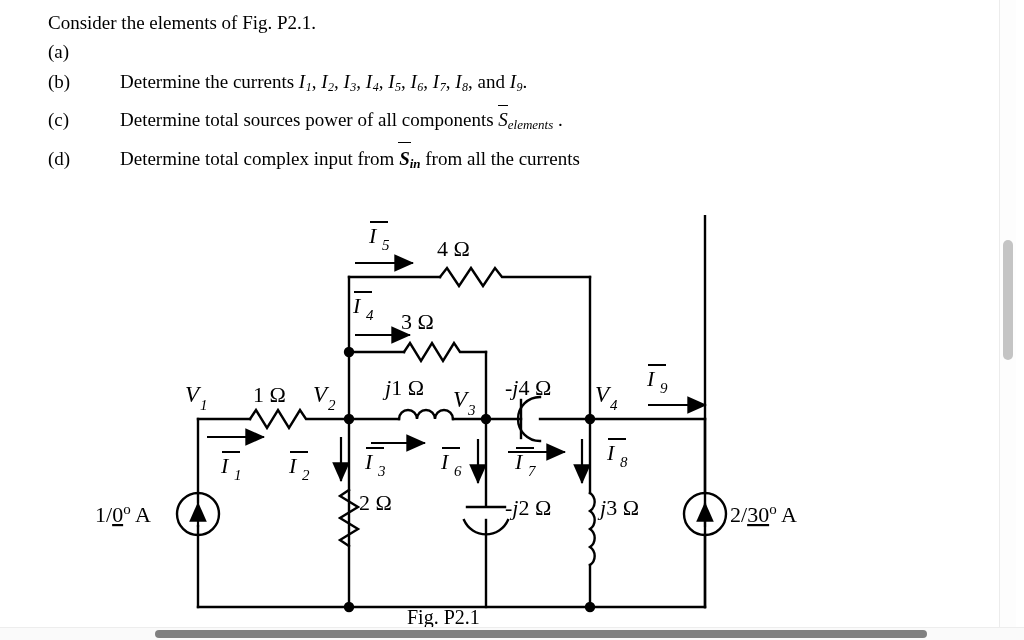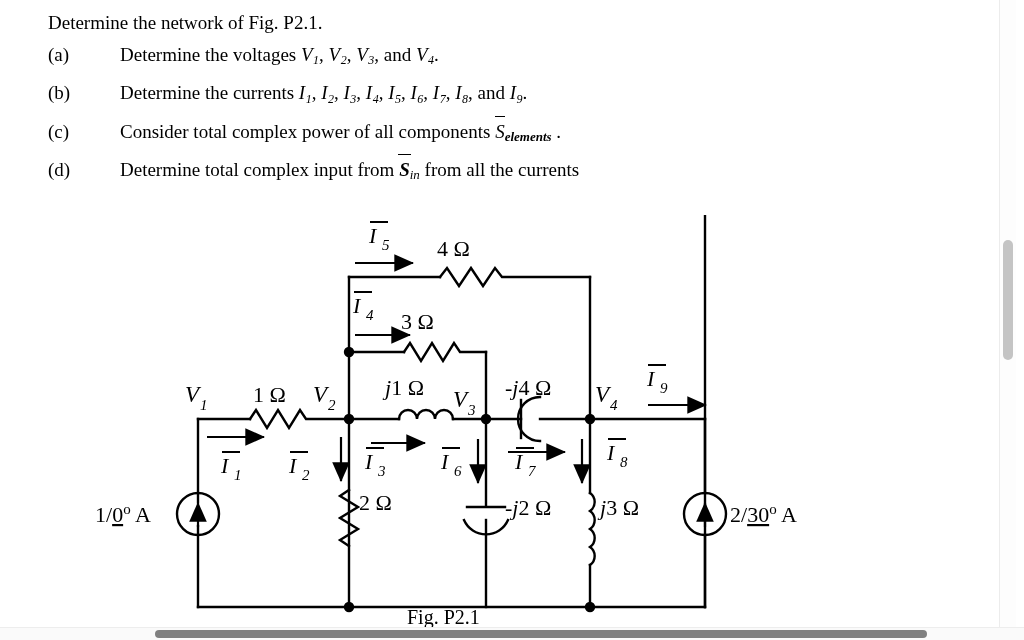--- a/index.html
+++ b/index.html
@@ -12,21 +12,21 @@
   .line0{font-size:19px;line-height:26px;}
   .qrow{display:flex;align-items:baseline;margin-top:5px;}
   .qlab{width:72px;flex:0 0 72px;font-size:19px;}
   .qtxt{font-size:19px;line-height:28px;}
   .it{font-style:italic;}
   sub.vs{font-size:12px;vertical-align:-0.28em;font-style:italic;padding-left:.5px;}
   .ovb{position:relative;display:inline-block;font-style:italic;font-weight:bold;}
   .ovb::before{content:"";position:absolute;left:-1px;right:-1px;top:-0.12em;border-top:1.6px solid #000;}
   .ovn{position:relative;display:inline-block;font-style:italic;}
   .ovn::before{content:"";position:absolute;left:0;right:0;top:-0.08em;border-top:1.4px solid #000;}
-  .subit{font-size:13px;font-style:italic;vertical-align:-0.25em;font-weight:bold;}
+  .subit{font-size:13px;font-style:italic;vertical-align:-0.25em;}
 
   
   #circuit{position:absolute;left:0;top:215px;width:1000px;height:415px;}
   svg{display:block;}
   .lbl{font-family:"Liberation Serif","DejaVu Serif",serif;fill:#000;}
 
   
   #vscroll{position:absolute;right:8px;top:0;width:16px;height:628px;background:#fdfdfd;
            border-left:1px solid #ececec;}
   #vthumb{position:absolute;left:3px;top:240px;width:10px;height:120px;background:#c4c4c4;border-radius:5px;}
@@ -34,47 +34,44 @@
   #hthumb{position:absolute;left:155px;top:2px;width:772px;height:8px;background:#808080;border-radius:4px;}
   #rightedge{position:absolute;right:0;top:0;width:8px;height:628px;background:#fff;}
 </style>
 </head>
 <body>
 
 <div id="root">
 
   <div class="stmt">
 
-    <div class="line0">Determine the network of Fig. P2.1.</div>
+    <div class="line0">Consider the elements of Fig. P2.1.</div>
 
     <div class="qrow">
       <div class="qlab">(a)</div>
-      <div class="qtxt">
-        <span>Determine the voltages </span><span class="it">V<sub class="vs">1</sub></span>,&nbsp;<span class="it">V<sub class="vs">2</sub></span>,&nbsp;<span class="it">V<sub class="vs">3</sub></span>,&nbsp;<span>and</span>&nbsp;<span class="it">V<sub class="vs">4</sub></span>.
-      </div>
     </div>
 
     <div class="qrow">
       <div class="qlab">(b)</div>
       <div class="qtxt">
         <span>Determine the currents </span><span class="it">I<sub class="vs">1</sub></span>,&nbsp;<span class="it">I<sub class="vs">2</sub></span>,&nbsp;<span class="it">I<sub class="vs">3</sub></span>,&nbsp;<span class="it">I<sub class="vs">4</sub></span>,&nbsp;<span class="it">I<sub class="vs">5</sub></span>,&nbsp;<span class="it">I<sub class="vs">6</sub></span>,&nbsp;<span class="it">I<sub class="vs">7</sub></span>,&nbsp;<span class="it">I<sub class="vs">8</sub></span>,&nbsp;<span>and</span>&nbsp;<span class="it">I<sub class="vs">9</sub></span>.
       </div>
     </div>
 
     <div class="qrow">
       <div class="qlab">(c)</div>
       <div class="qtxt">
-        <span>Consider total complex power of all components </span><span class="ovn">S</span><span class="subit">elements</span><span> .</span>
+        <span>Determine total sources power of all components </span><span class="ovn">S</span><span class="subit">elements</span><span> .</span>
       </div>
     </div>
 
     <div class="qrow">
       <div class="qlab">(d)</div>
       <div class="qtxt">
-        <span>Determine total complex input from </span><span class="ovb">S</span><span class="subit" style="font-weight:normal">in</span><span> from all the currents</span>
+        <span>Determine total complex input from </span><span class="ovb">S</span><span class="subit" style="font-weight:bold">in</span><span> from all the currents</span>
       </div>
     </div>
   </div>
 
   <div id="circuit">
   <svg width="1000" height="415" viewBox="0 0 1000 415" xmlns="http://www.w3.org/2000/svg">
     <defs>
       <marker id="ah" markerWidth="9" markerHeight="8" refX="8.5" refY="4" orient="auto">
         <path d="M0,0 L9,4 L0,8 z" fill="#000"></path>
       </marker>

